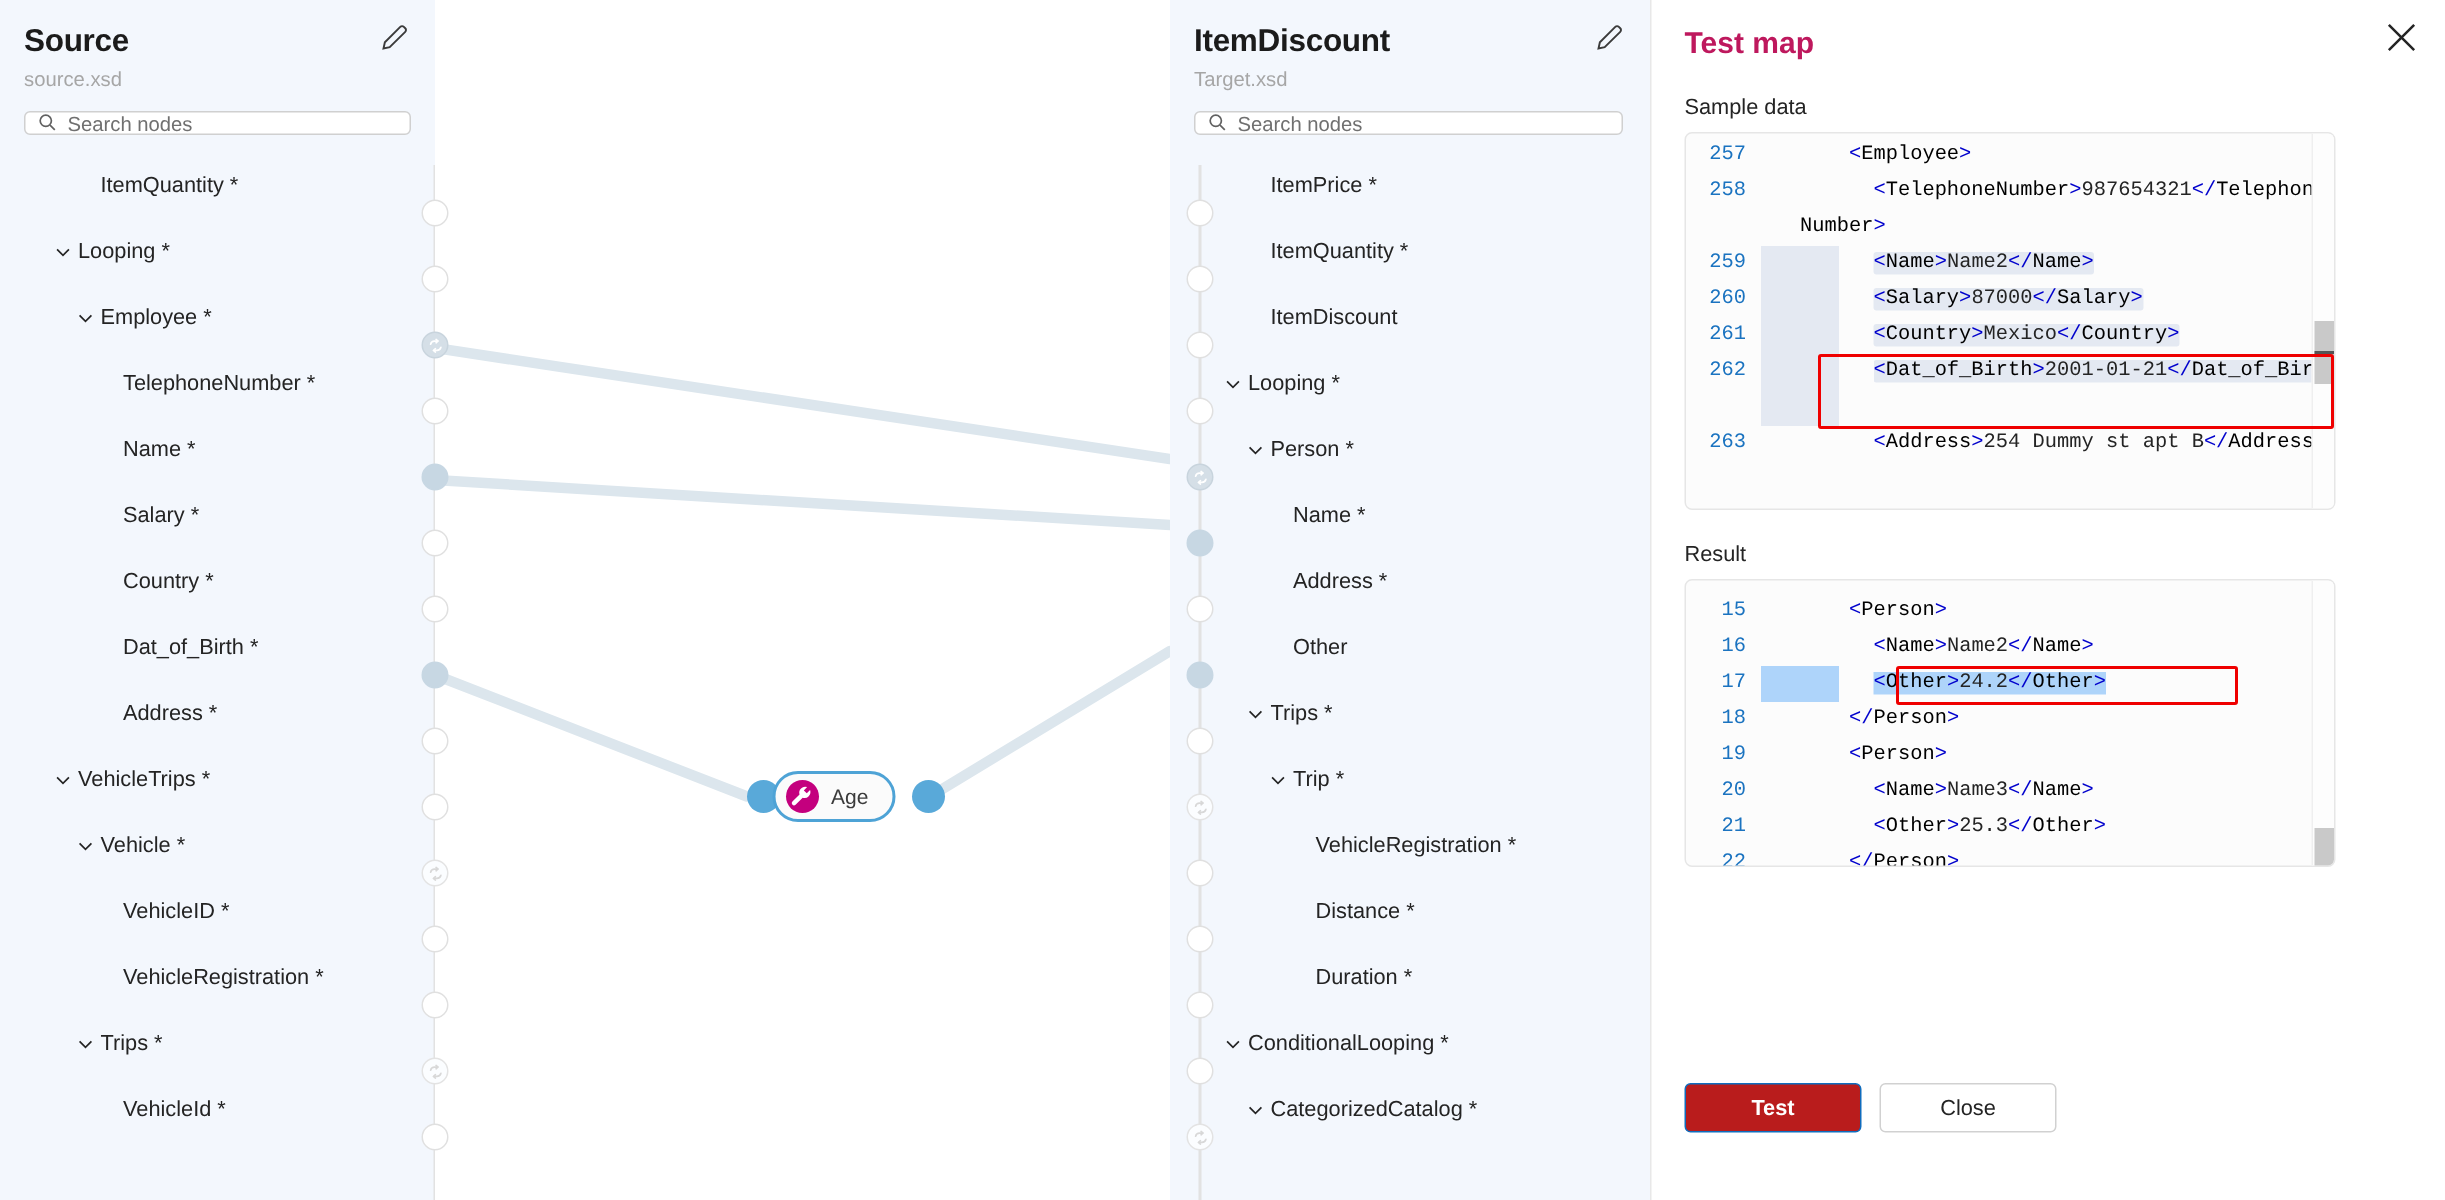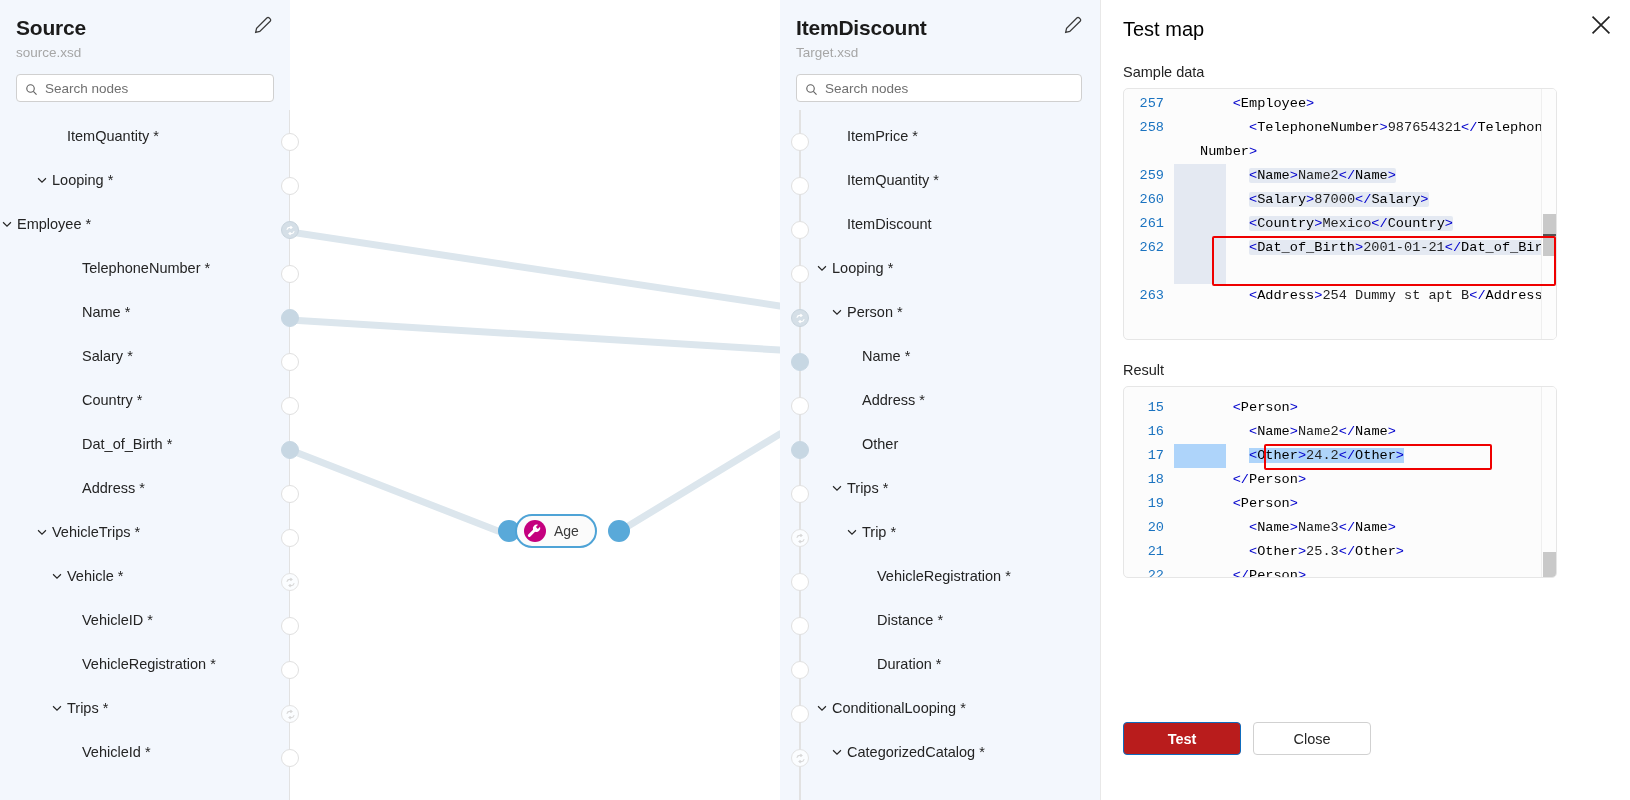--- a/index.html
+++ b/index.html
@@ -29,25 +29,25 @@
   }
   .panel-sub { font-size: 13.5px; color: #a6a6a6; margin-top: 2px; line-height: 18px; }
   .edit-icon {
     position: absolute; top: 14px; right: 16px;
     width: 22px; height: 22px; color: #3b3b3b; cursor: pointer;
   }
   .edit-icon svg { display: block; }
 
   .search-box {
     margin: 12px 16px 0 16px;
-    height: 28px;
+    height: 16px;
     background: #ffffff;
     border: 1px solid #d0d0d0;
     border-radius: 4px;
-    display: flex; align-items: center;
+    display: flex; align-items: flex-start;
     padding: 0 8px;
     gap: 7px;
   }
   #destination-panel .search-box { margin-right: 18px; }
   .search-box .mag { width: 13px; height: 13px; color: #616161; flex: 0 0 auto; }
   .search-box input {
     border: 0; outline: 0; background: transparent;
     font-family: "Liberation Sans", sans-serif;
     font-size: 13.5px; color: #242424; width: 100%;
   }
@@ -112,21 +112,21 @@
     background: #59a9d9; z-index: 4; cursor: pointer;
   }
 
   
   #test-panel {
     flex: 1 1 auto; height: 800px; background: #ffffff;
     border-left: 1px solid #e8e8e8;
     position: relative;
   }
   .tp-head { position: relative; padding: 16px 20px 0 22px; }
-  .tp-title { font-size: 20px; font-weight: 400; color: #000000; line-height: 26px; }
+  .tp-title { font-size: 20px; font-weight: 700; color: #be185d; line-height: 26px; }
   .tp-close {
     position: absolute; top: 12px; right: 16px; width: 26px; height: 26px;
     color: #242424; cursor: pointer; display: flex; align-items: center; justify-content: center;
   }
   .tp-section-label {
     font-size: 14.5px; color: #242424; margin: 22px 0 8px 22px;
   }
 
   .code-box {
     margin: 0 0 0 22px;
@@ -216,21 +216,21 @@
           <span class="tree-label">ItemQuantity *</span>
         </div>
         <div class="tree-row" style="padding-left: 35px;">
           <span class="chev">
             <svg viewBox="0 0 16 16" fill="none" stroke="currentColor" stroke-width="1.3">
               <path d="M3.5 6L8 10.5 12.5 6"></path>
             </svg>
           </span>
           <span class="tree-label">Looping *</span>
         </div>
-        <div class="tree-row" style="">
+        <div class="tree-row" style="padding-left: 50px;">
           <span class="chev">
             <svg viewBox="0 0 16 16" fill="none" stroke="currentColor" stroke-width="1.3">
               <path d="M3.5 6L8 10.5 12.5 6"></path>
             </svg>
           </span>
           <span class="tree-label">Employee *</span>
         </div>
         <div class="tree-row" style="padding-left: 65px;">
           <span style="width: 17px; flex: 0 0 auto;"></span>
           <span class="tree-label">TelephoneNumber *</span>

